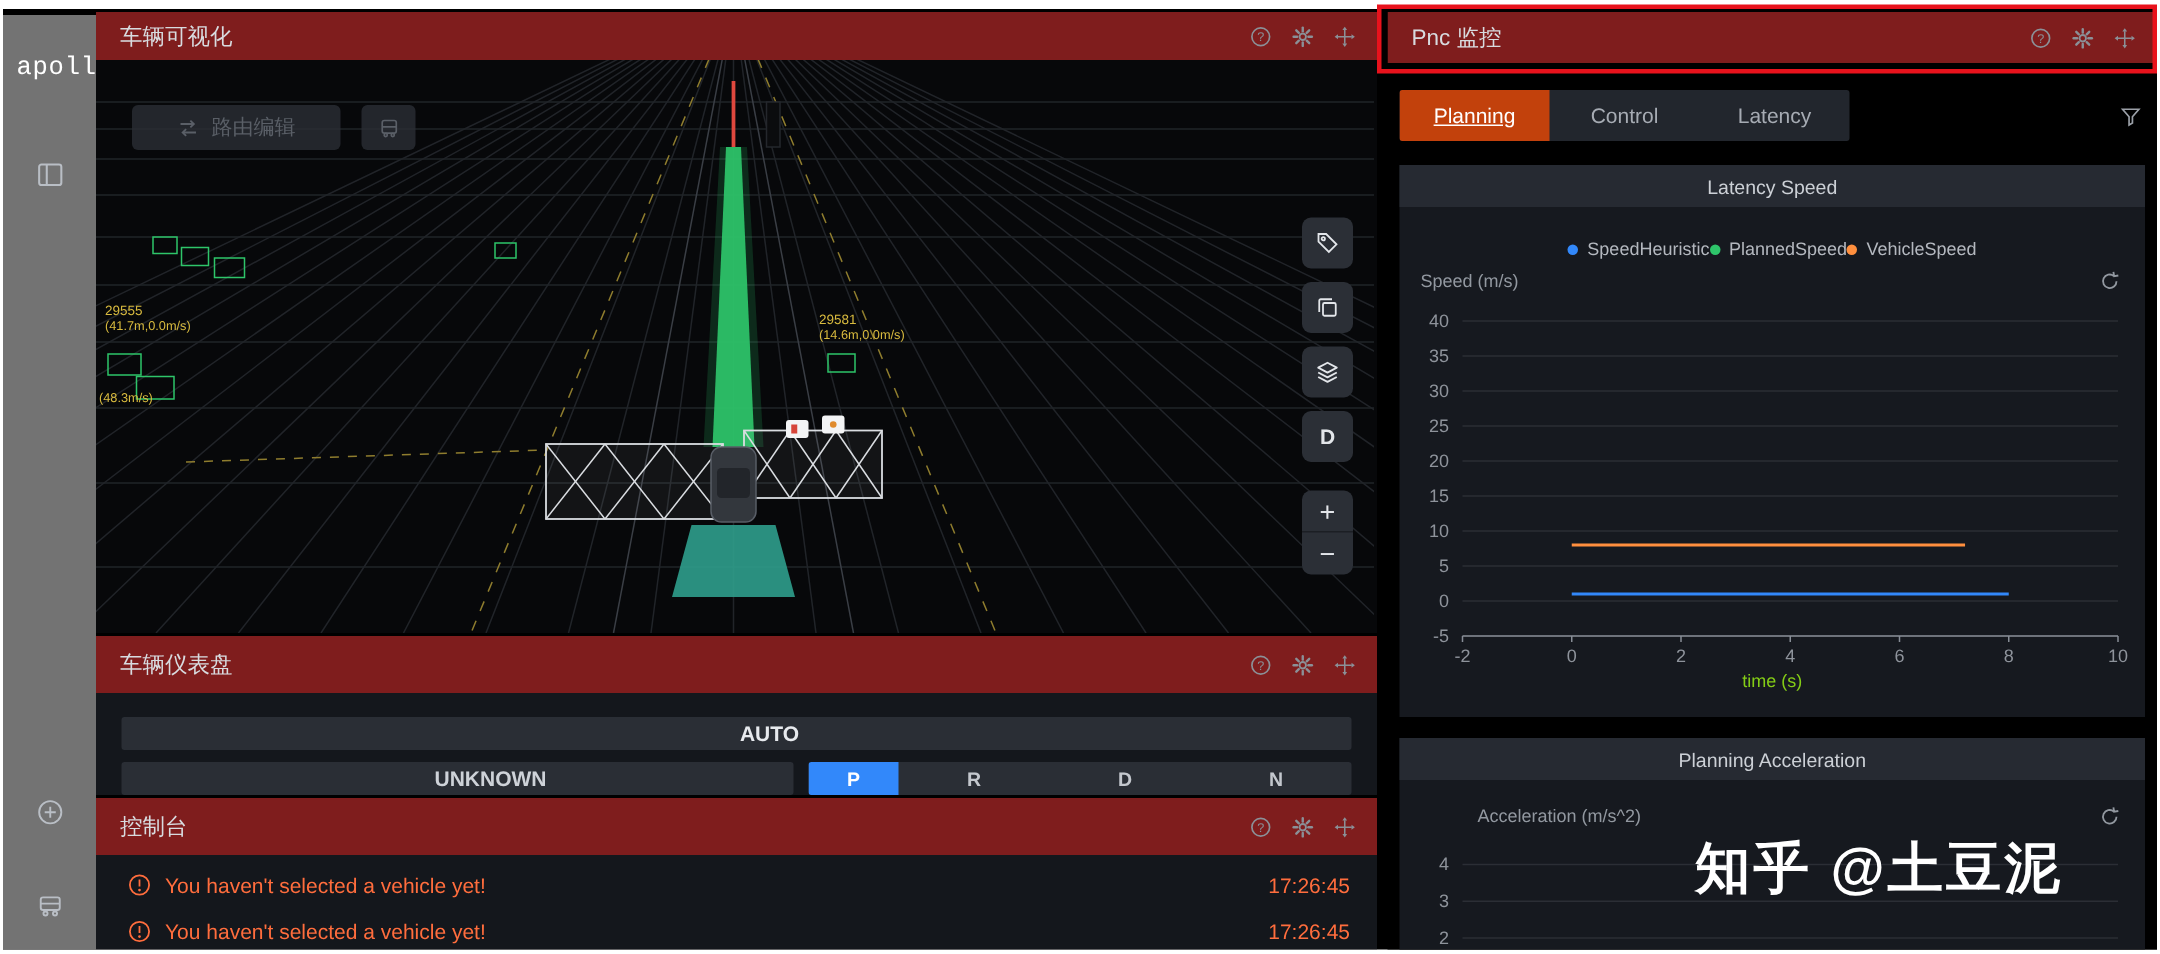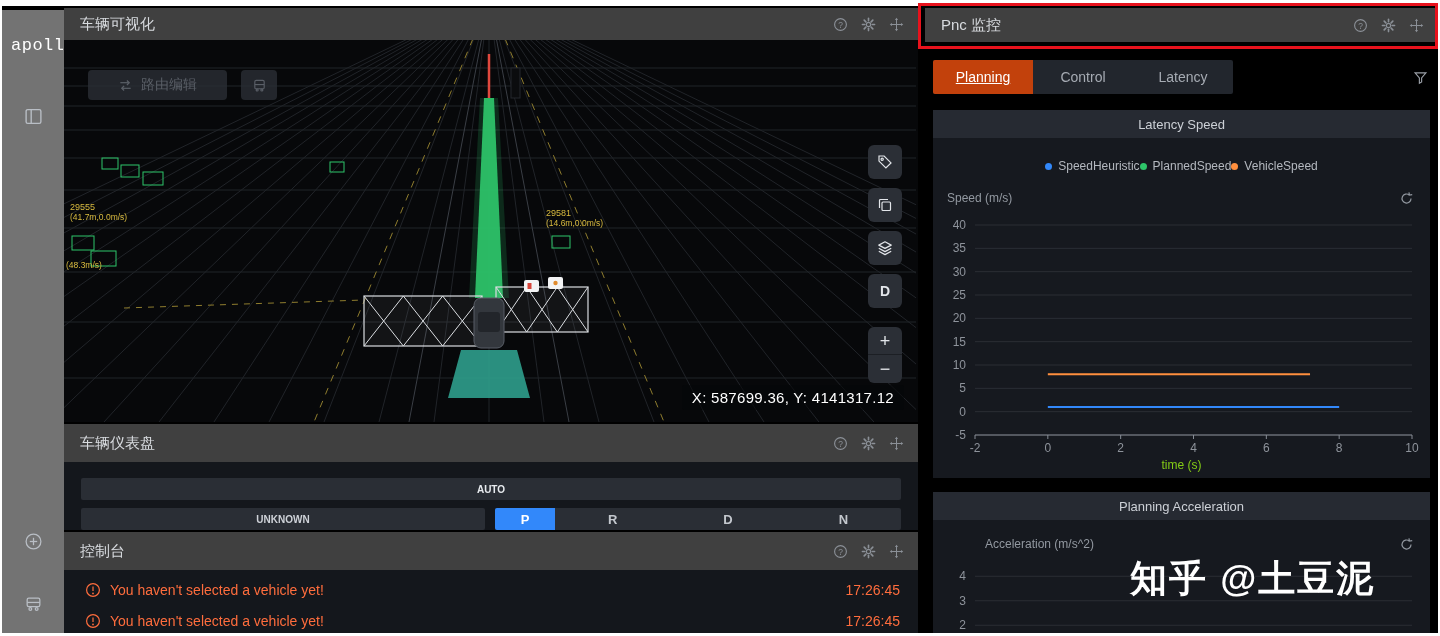--- a/index.html
+++ b/index.html
@@ -11,21 +11,21 @@
   .logo{position:absolute;top:26px;left:9px;font-size:17px;color:#fff;letter-spacing:.5px;font-weight:500;}
   .sicon{position:absolute;left:22px;width:19px;height:19px;color:#b9bec5;cursor:pointer;}
   .sicon svg{width:100%;height:100%;}
   .si-panel{top:97px;}
   .si-add{top:auto;bottom:82px;}
   .si-veh{top:auto;bottom:20px;}
 
   
   .main-col{position:absolute;left:62px;top:0;width:854px;bottom:0;overflow:hidden;}
   .panel{position:absolute;left:0;right:0;background:#14171c;}
-  .phead{display:flex;align-items:center;justify-content:space-between;background:#404040;padding:0 14px 0 16px;color:#d8dbdf;font-size:15px;}
+  .phead{display:flex;align-items:center;justify-content:space-between;background:#7f1d1d;padding:0 14px 0 16px;color:#d8dbdf;font-size:15px;}
   .hicons{display:flex;gap:13px;color:#8b9097;align-items:center;}
   .hicons .hi{width:15px;height:15px;cursor:pointer;display:inline-block;}
   .hi svg{width:100%;height:100%;}
 
   
   .viz-panel{top:2px;height:414px;}
   .viz-panel .phead{height:32px;}
   .scene{position:relative;height:382px;background:#07080a;overflow:hidden;}
   #scene-svg{position:absolute;left:0;top:0;width:852px;height:382px;}
   .route-edit{position:absolute;left:24px;top:30px;display:flex;gap:14px;}
@@ -37,21 +37,21 @@
   .stool svg{width:16px;height:16px;}
   .zoom-tools{position:absolute;right:16px;top:287px;width:34px;border-radius:6px;background:#2b2f36;display:flex;flex-direction:column;overflow:hidden;}
   .zoom-tools button{height:28px;background:none;border:none;color:#e3e6ea;font-size:18px;line-height:1;cursor:pointer;}
   .zoom-tools button:first-child{border-bottom:1px solid #1c1f24;}
   .coords{position:absolute;right:14px;bottom:12px;background:rgba(5,6,8,.6);color:#fff;font-size:15px;padding:4px 10px;border-radius:2px;letter-spacing:.3px;}
 
   
   .dash-panel{top:418px;height:106px;}
   .dash-panel .phead{height:38px;}
   .dash-body{padding:16px 17px 0;}
-  .bar{height:22px;background:#2a2e35;color:#e7eaee;display:flex;align-items:center;justify-content:center;font-size:10px;font-weight:700;border-radius:2px;}
+  .bar{height:22px;background:#2a2e35;color:#e7eaee;display:flex;align-items:center;justify-content:center;font-size:14px;font-weight:700;border-radius:2px;padding-left:44px;}
   .auto-bar{margin-bottom:8px;}
   .dash-row{display:flex;gap:10px;}
   .unknown-bar{flex:0 0 404px;color:#ced2d8;}
   .gear-bar{flex:1;display:flex;background:#2a2e35;border-radius:2px;overflow:hidden;}
   .gcell{flex:1;display:flex;align-items:center;justify-content:center;color:#c3c7cd;font-size:13px;font-weight:700;}
   .gcell.active{background:#3288FA;color:#fff;flex:0 0 60px;}
 
   
   .console-panel{top:526px;bottom:0;}
   .console-panel .phead{height:38px;}
@@ -70,21 +70,21 @@
   .tab.active{background:#c2410c;color:#fff;text-decoration:underline;}
   .ficon{margin-left:auto;width:15px;height:15px;color:#9ba0a8;cursor:pointer;}
   .ficon svg{width:100%;height:100%;}
   .card{position:absolute;left:8px;right:8px;background:#16191f;}
   #speed-card{top:104px;height:368px;}
   #accel-card{top:486px;height:280px;}
   .chead{height:28px;background:#262a32;color:#ccd0d6;font-size:13px;display:flex;align-items:center;justify-content:center;}
   .legend{margin-top:18px;height:20px;display:flex;justify-content:center;gap:0;align-items:center;font-size:12px;color:#b4b8bf;}
   .lg-item{display:flex;align-items:center;cursor:pointer;}
   .lg-dot{width:7px;height:7px;border-radius:50%;display:inline-block;margin-right:6px;}
-  .axis-row{margin-top:12px;padding:0 16px 0 14px;display:flex;justify-content:space-between;align-items:center;color:#9298a0;font-size:12px;height:20px;}
+  .axis-row{margin-top:1px;padding:0 16px 0 14px;display:flex;justify-content:space-between;align-items:center;color:#9298a0;font-size:12px;height:20px;}
   .axis-row .rfi{width:15px;height:15px;color:#9298a0;cursor:pointer;}
   .axis-row .rfi svg{width:100%;height:100%;}
   #accel-card .axis-row{margin-top:14px;margin-left:38px;}
   svg.chart{display:block;}
   svg.chart text{font-family:"Liberation Sans","DejaVu Sans",sans-serif;}
   .xlabel{text-align:center;color:#84cc16;font-size:12px;height:20px;}
 
   
   .annotation{position:absolute;left:916px;top:-3px;width:514px;height:40px;border:3px solid #E8121C;pointer-events:none;z-index:10;}
   .watermark{position:absolute;left:1128px;top:548px;font-size:37px;color:#fff;font-weight:600;letter-spacing:2px;z-index:9;}
@@ -273,21 +273,20 @@
                   <path d="M1.8 8.3L8 11.6l6.2-3.3"></path>
                   <path d="M1.8 11.3L8 14.6l6.2-3.3"></path>
                 </svg>
               </button>
               <button class="stool">D</button>
             </div>
           <div class="zoom-tools">
             <button>+</button>
             <button>−</button>
           </div>
-          <div class="coords">X: 587699.36, Y: 4141317.12</div>
         </div>
       </section>
 
       <section class="panel dash-panel">
         <header class="phead">
           <span>车辆仪表盘</span>
           <span class="hicons">
               <span class="hi"><svg viewBox="0 0 16 16">
                   <circle cx="8" cy="8" r="6.3" fill="none" stroke="currentColor" stroke-width="1.2"></circle>
                   <text x="8" y="11.2" text-anchor="middle" font-size="9" fill="currentColor">?</text>

